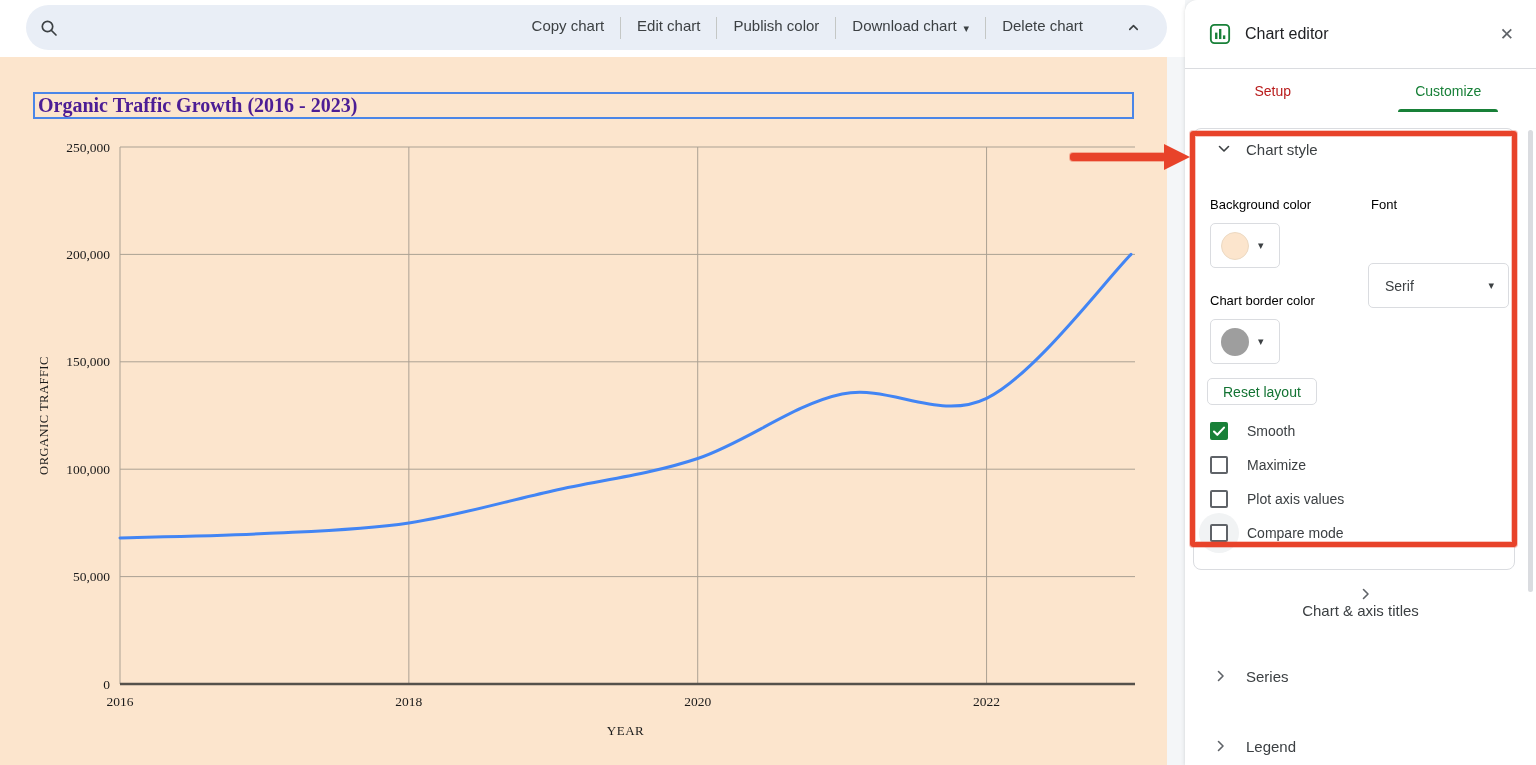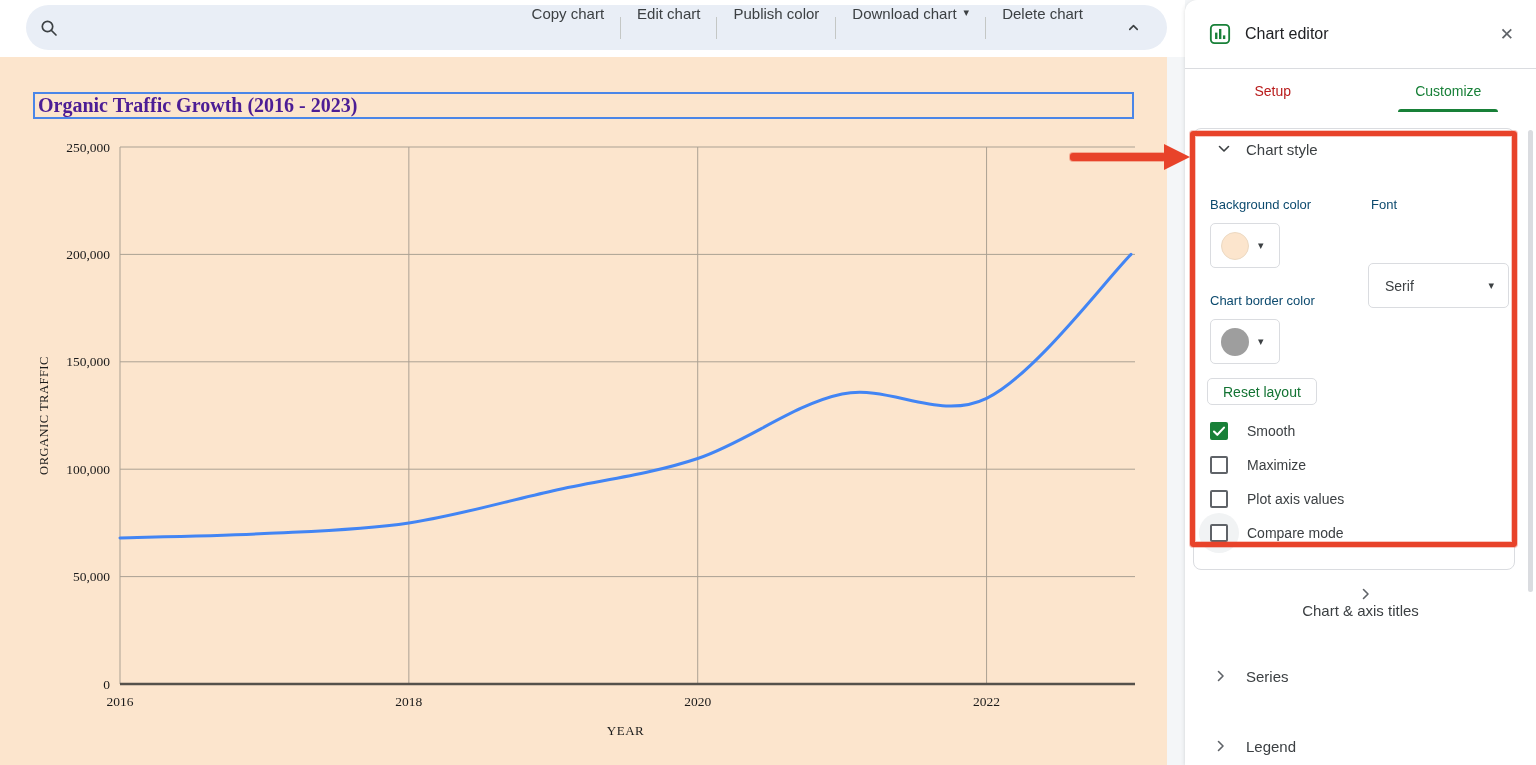--- a/index.html
+++ b/index.html
@@ -6,21 +6,21 @@
   html,body { width:1536px; height:765px; overflow:hidden; }
   body { font-family:"Liberation Sans", sans-serif; background:#f4f6f8; position:relative; }
 
   
   .top-strip { position:absolute; left:0; top:0; width:1185px; height:57px; background:#ffffff; }
   .toolbar { position:absolute; left:26px; top:5px; width:1141px; height:45px; background:#e9eef6;
              border-radius:23px; display:flex; align-items:center; justify-content:space-between; z-index:3; }
   .search-btn { width:46px; height:45px; display:flex; align-items:center; justify-content:center; cursor:pointer; }
   .tb-actions { display:flex; align-items:center; height:100%; }
   .tb-btn { background:none; border:none; font-family:"Liberation Sans",sans-serif; font-size:15px; color:#3c4043;
-            padding:0 16px; height:100%; cursor:pointer; display:flex; align-items:flex-start; gap:7px; }
+            padding:16px 16px; height:100%; cursor:pointer; display:flex; align-items:flex-end; gap:7px; }
   .tb-sep { width:1px; height:22px; background:#c4c7c5; }
   .dl-caret { font-size:11px; color:#3c4043; transform:translateY(1px); }
   .collapse-btn { width:40px; height:45px; margin-left:14px; margin-right:14px; display:flex; align-items:center; justify-content:center; cursor:pointer; }
 
   
   .chart-area { position:absolute; left:0; top:57px; width:1167px; height:708px; }
   .chart-title-box { position:absolute; left:33px; top:35px; width:1101px; height:27px;
                      border:2px solid #4a86e8; display:flex; align-items:center; background:transparent; cursor:text; }
   .chart-title-box span { font-family:"Liberation Serif", serif; font-weight:bold; font-size:20px; padding-left:3px; white-space:nowrap; }
   #plot-svg { position:absolute; left:0; top:0; }
@@ -45,21 +45,21 @@
   .tab.inactive { color:#b91c1c; }
   .tab.active { color:#188038; font-weight:500; }
   .tab-underline { position:absolute; left:213px; bottom:0; width:100px; height:3px; background:#188038; border-radius:3px 3px 0 0; }
 
   .style-card { position:absolute; left:8px; top:128px; width:322px; height:442px;
                 border:1px solid #dadce0; border-radius:8px; background:#fff; }
   .card-head { position:absolute; left:0; top:12px; height:24px; display:flex; align-items:flex-start; cursor:pointer; }
   .chev-box { width:16px; height:16px; margin-left:22px; margin-right:14px; }
   .card-head-label { font-size:15px; color:#3c4043; }
 
-  .fld-label { position:absolute; font-size:13px; color:#0c4a6e; }
+  .fld-label { position:absolute; font-size:13px; color:#000000; }
   .dd { position:absolute; border:1px solid #dadce0; border-radius:5px; background:#fff; display:flex;
         align-items:center; cursor:pointer; }
   .dd .swatch { width:28px; height:28px; border-radius:50%; margin-left:10px; }
   .dd .swatch.peach { border:1px solid #ecd9c2; }
   .dd .caret { font-size:11px; color:#3c4043; margin-left:9px; }
   .dd .dd-text { font-size:14px; color:#3c4043; margin-left:16px; flex:1; }
   .dd .caret.right { margin-right:14px; margin-left:0; }
 
   .reset-btn { position:absolute; left:13px; top:249px; height:27px; padding:0 15px; background:#fff;
                border:1px solid #dadce0; border-radius:5px; font-family:"Liberation Sans",sans-serif;

